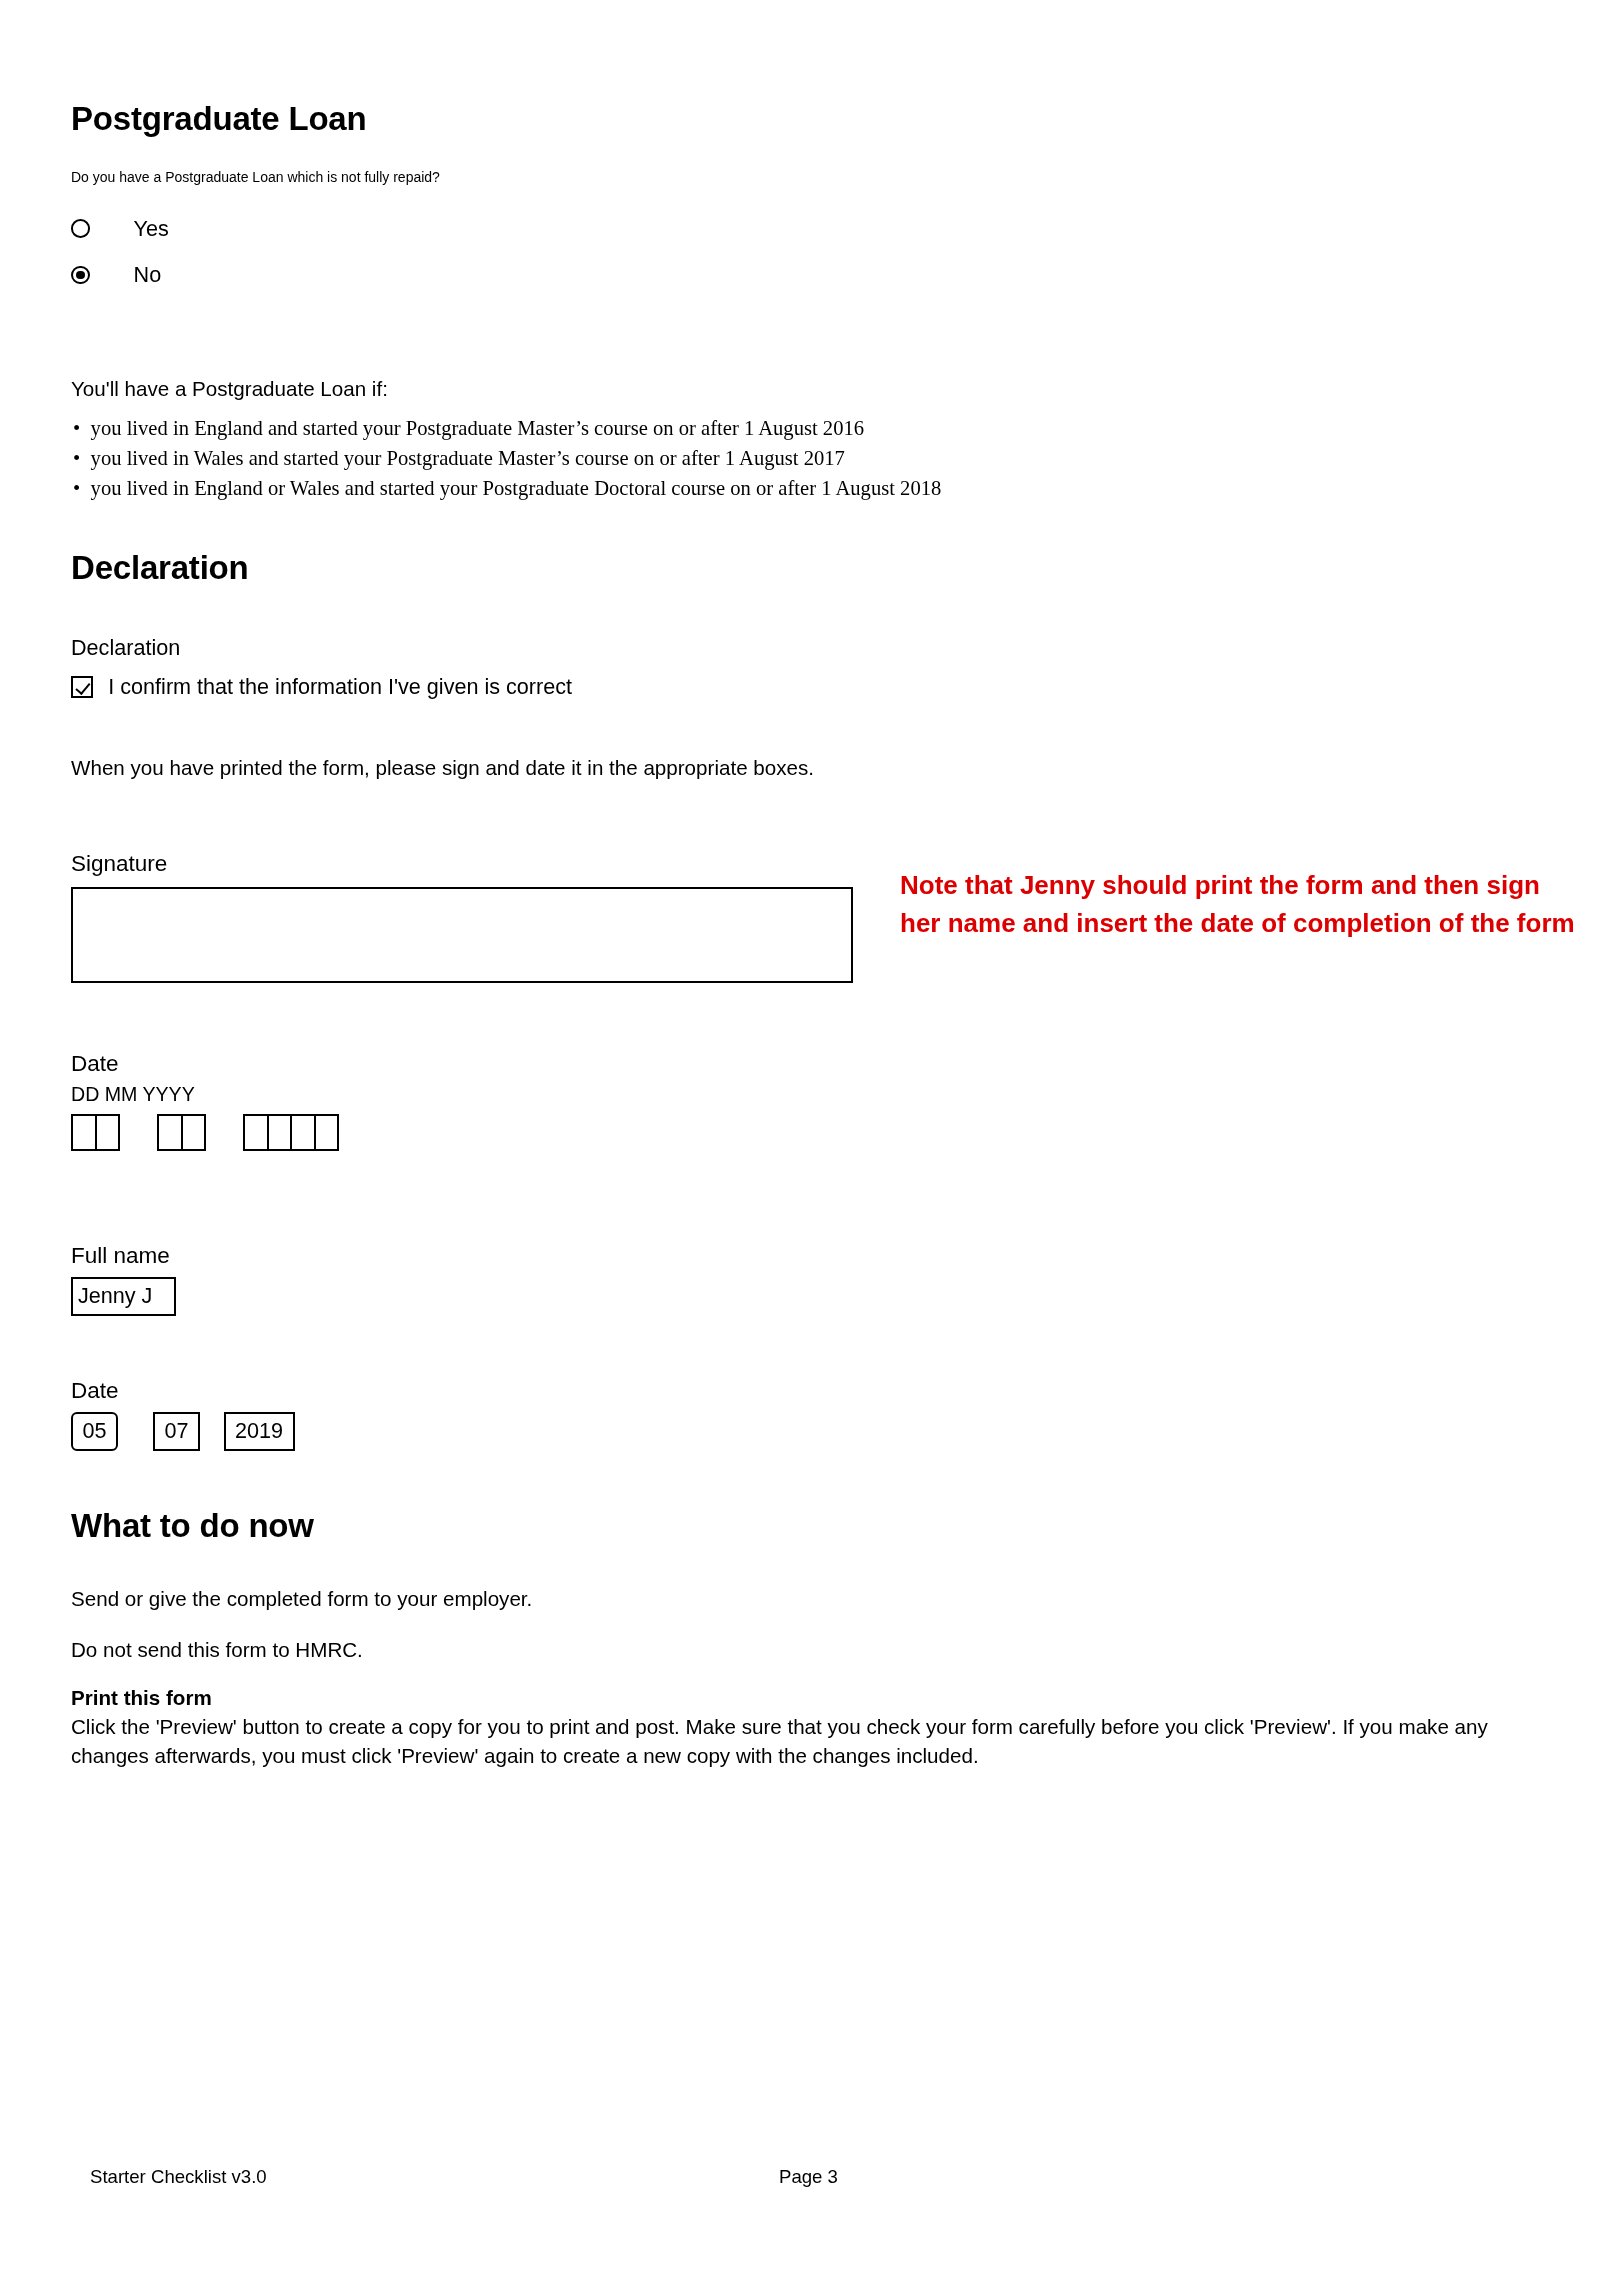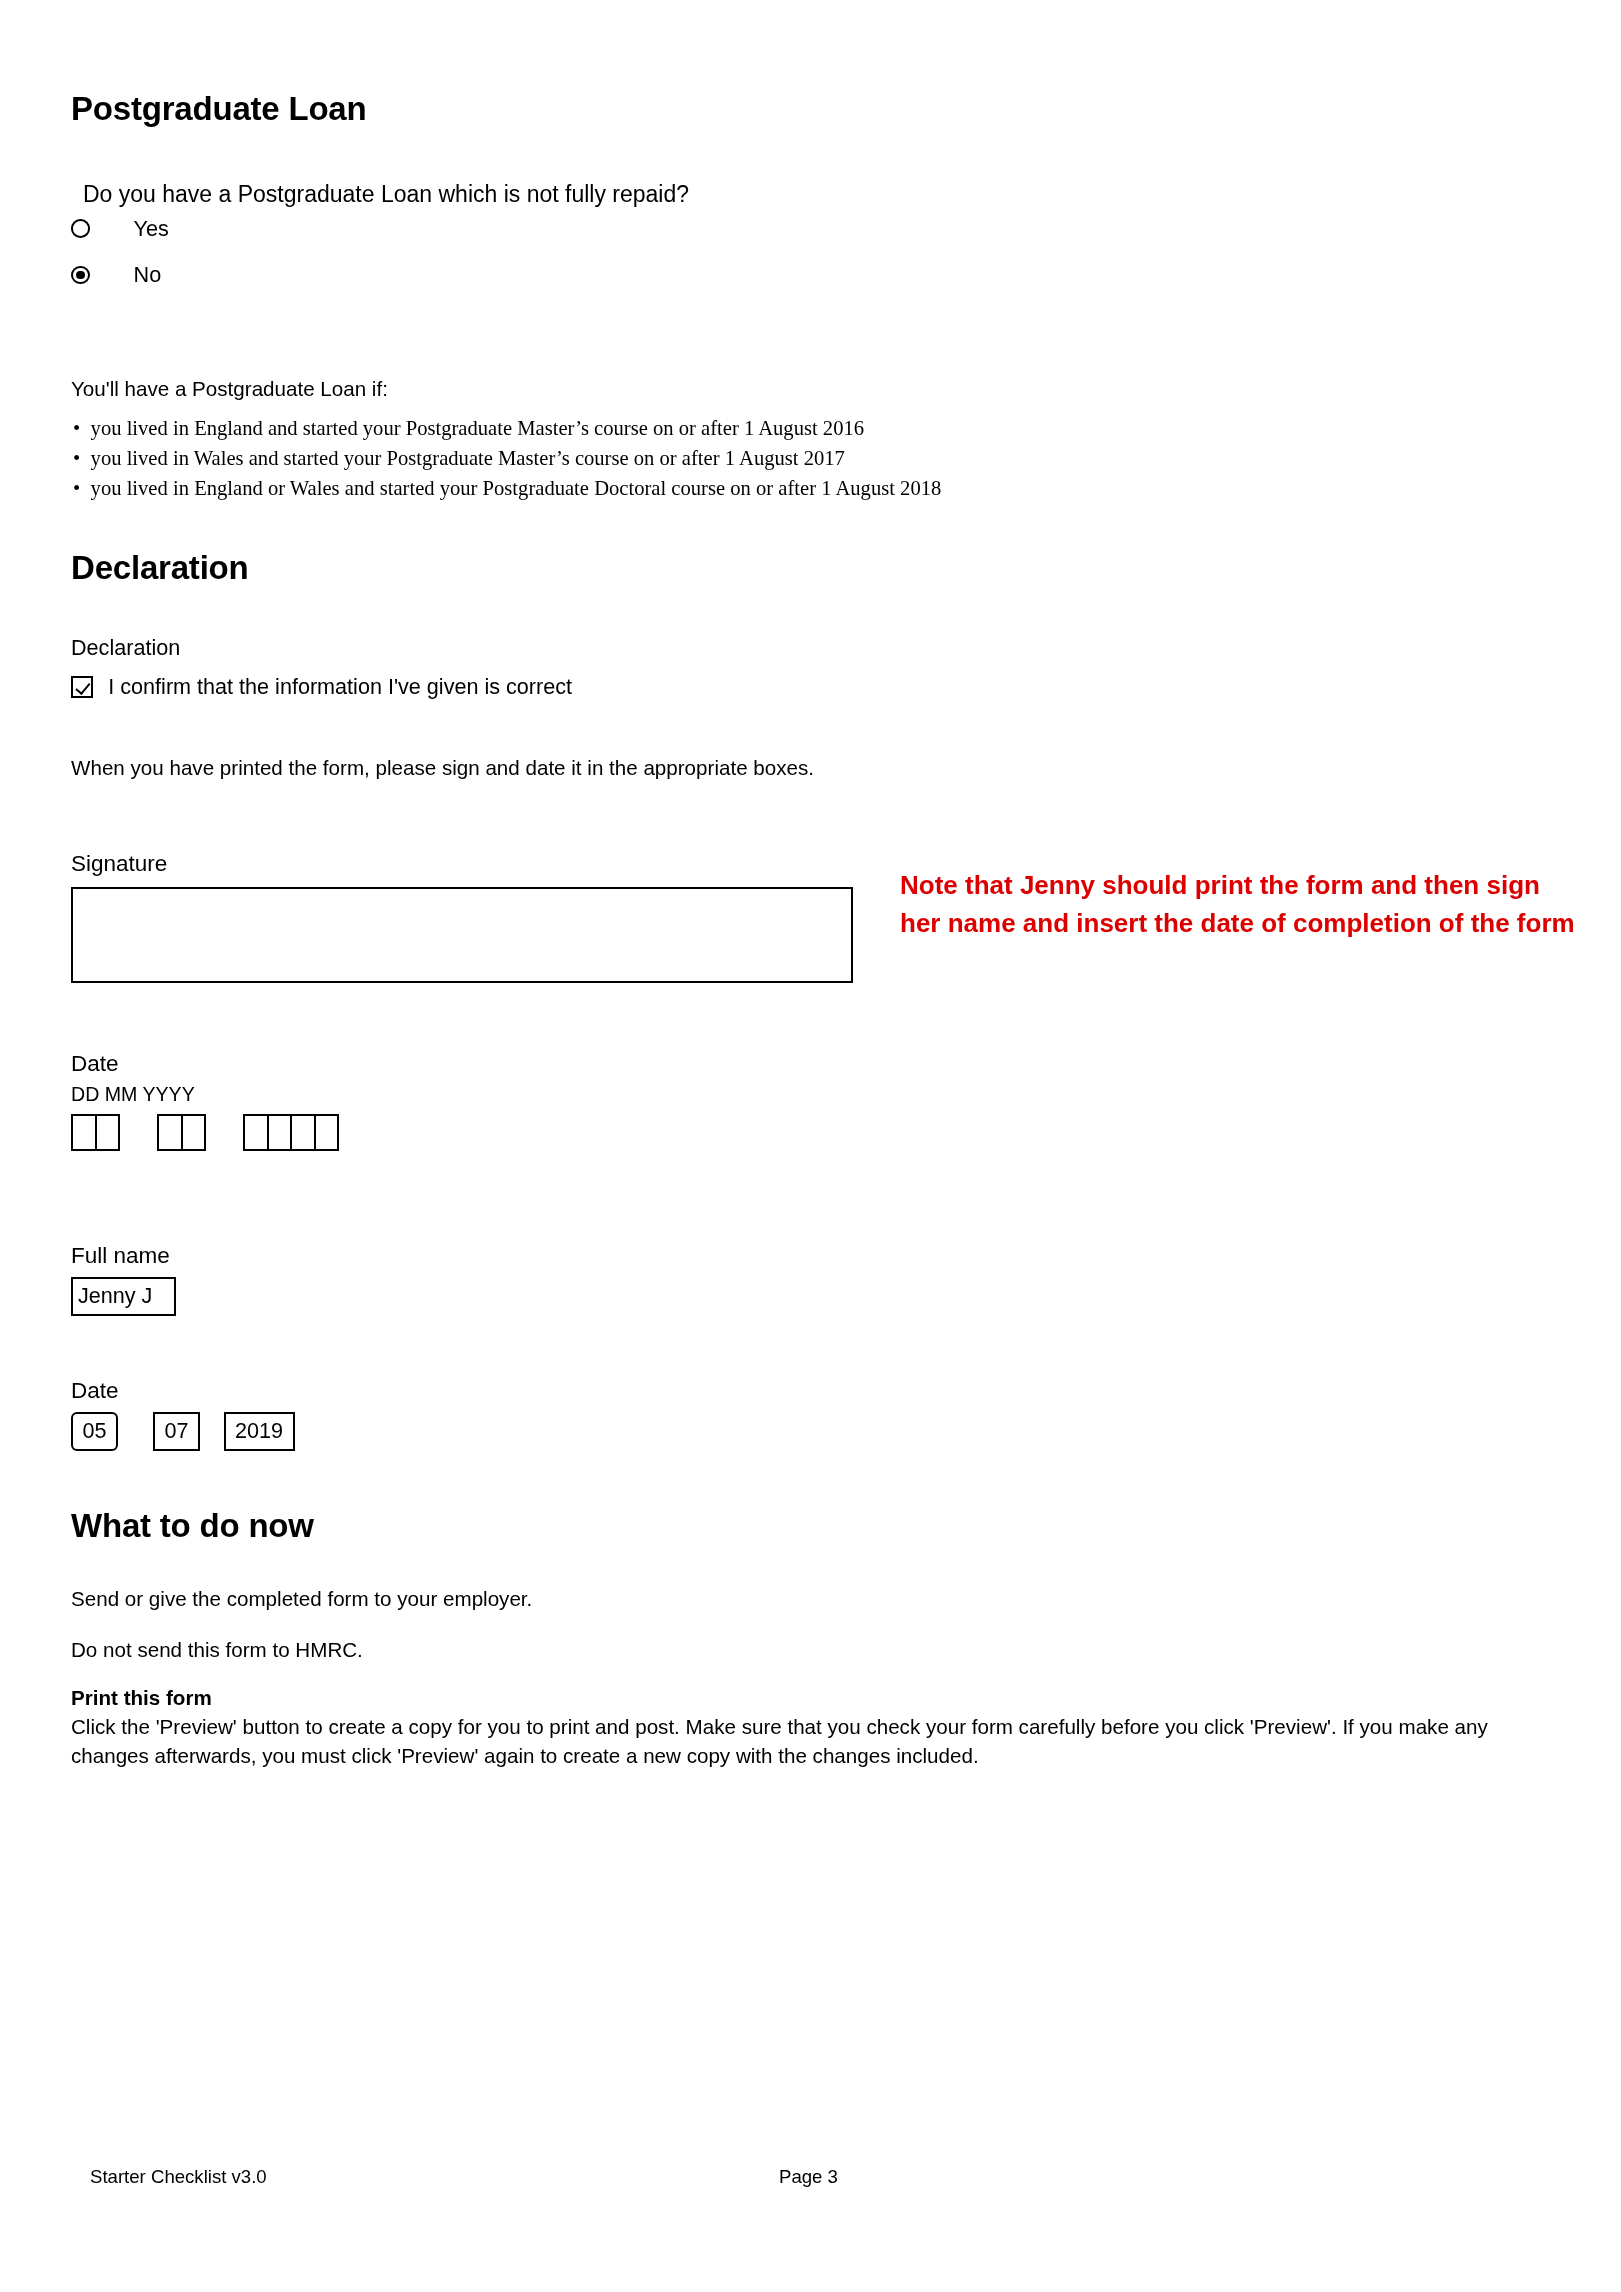--- a/index.html
+++ b/index.html
@@ -33,22 +33,22 @@
 
   
   h1.sec-title {
     font-size: 33px;
     font-weight: bold;
     margin: 0;
     letter-spacing: -0.2px;
   }
 
   .q-text {
-    font-size: 23px;
-    margin: 12px;
+    font-size: 14px;
+    margin: 0;
   }
 
   
   .radio-row {
     display: flex;
     align-items: center;
     height: 29px;
   }
   .radio {
     width: 18.6px;
@@ -229,21 +229,21 @@
     position: absolute;
     left: 779px;
     top: 0;
   }
 </style>
 </head>
 <body>
 
 <div class="page">
 
-  <div class="content" style="top:90px;">
+  <div class="content" style="top:100px;">
     <h1 class="sec-title">Postgraduate Loan</h1>
   </div>
 
   <div class="content" style="top:169px;">
     <p class="q-text">Do you have a Postgraduate Loan which is not fully repaid?</p>
   </div>
 
   <div class="content" style="top:214px;">
     <div class="radio-row">
       <span class="radio"></span>

